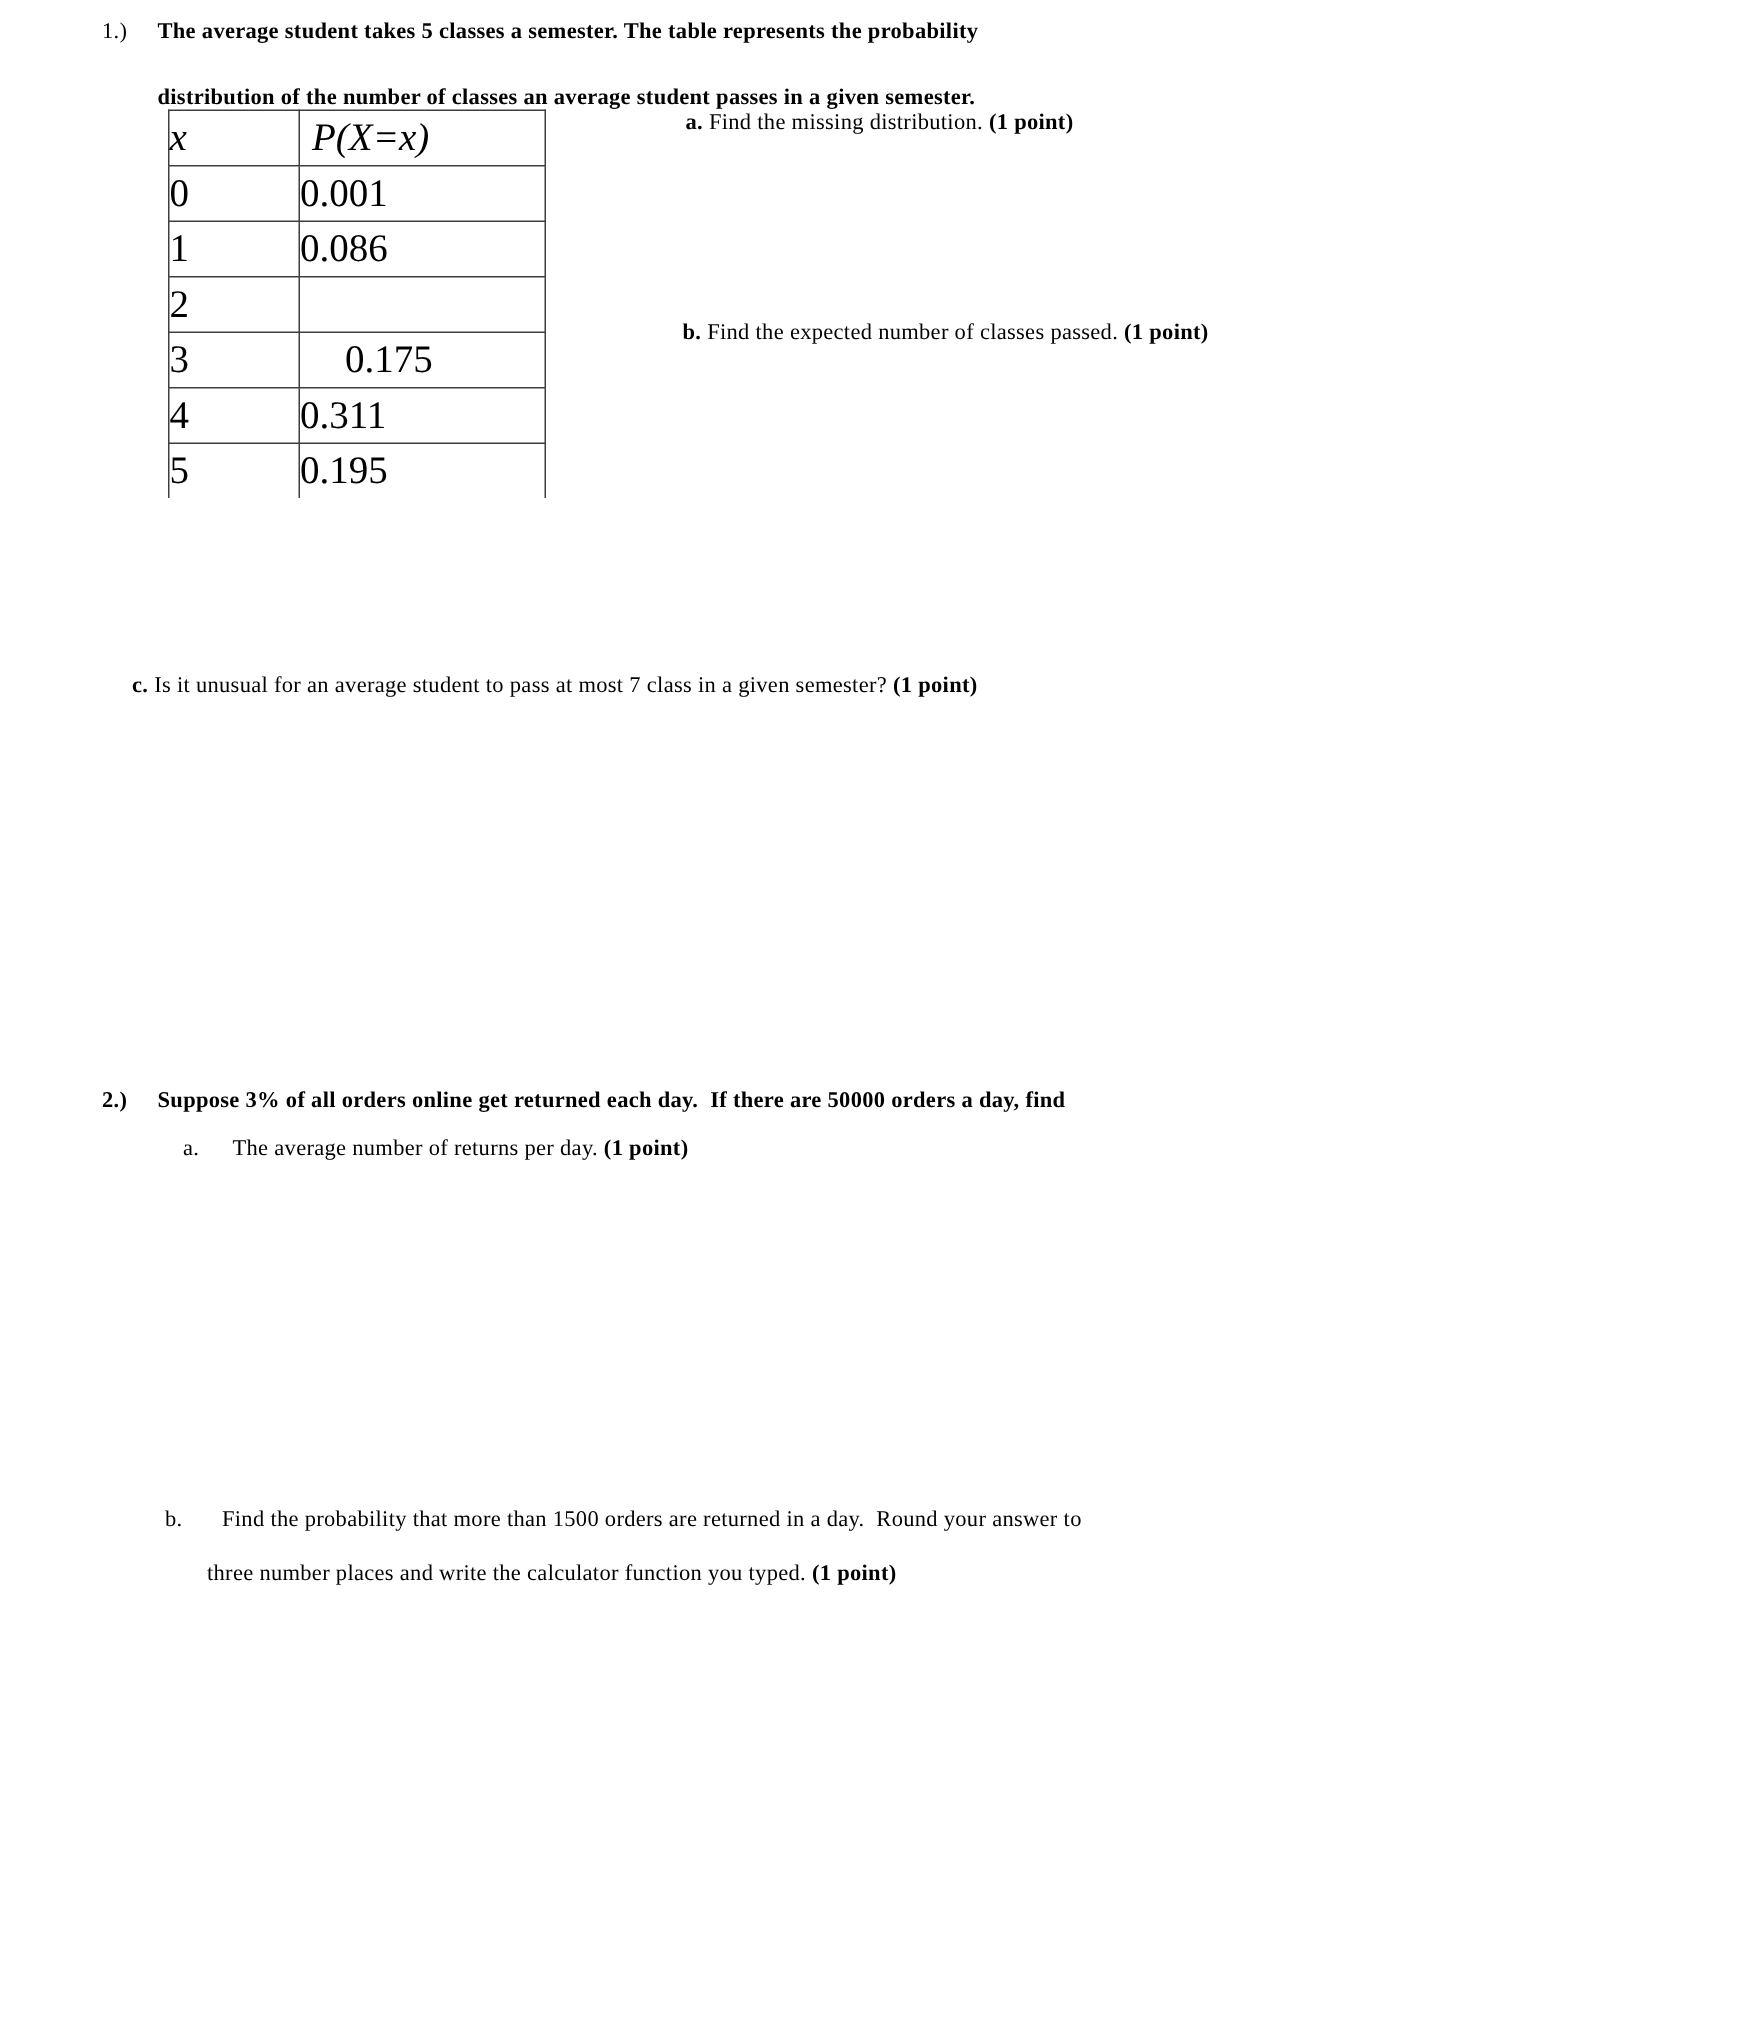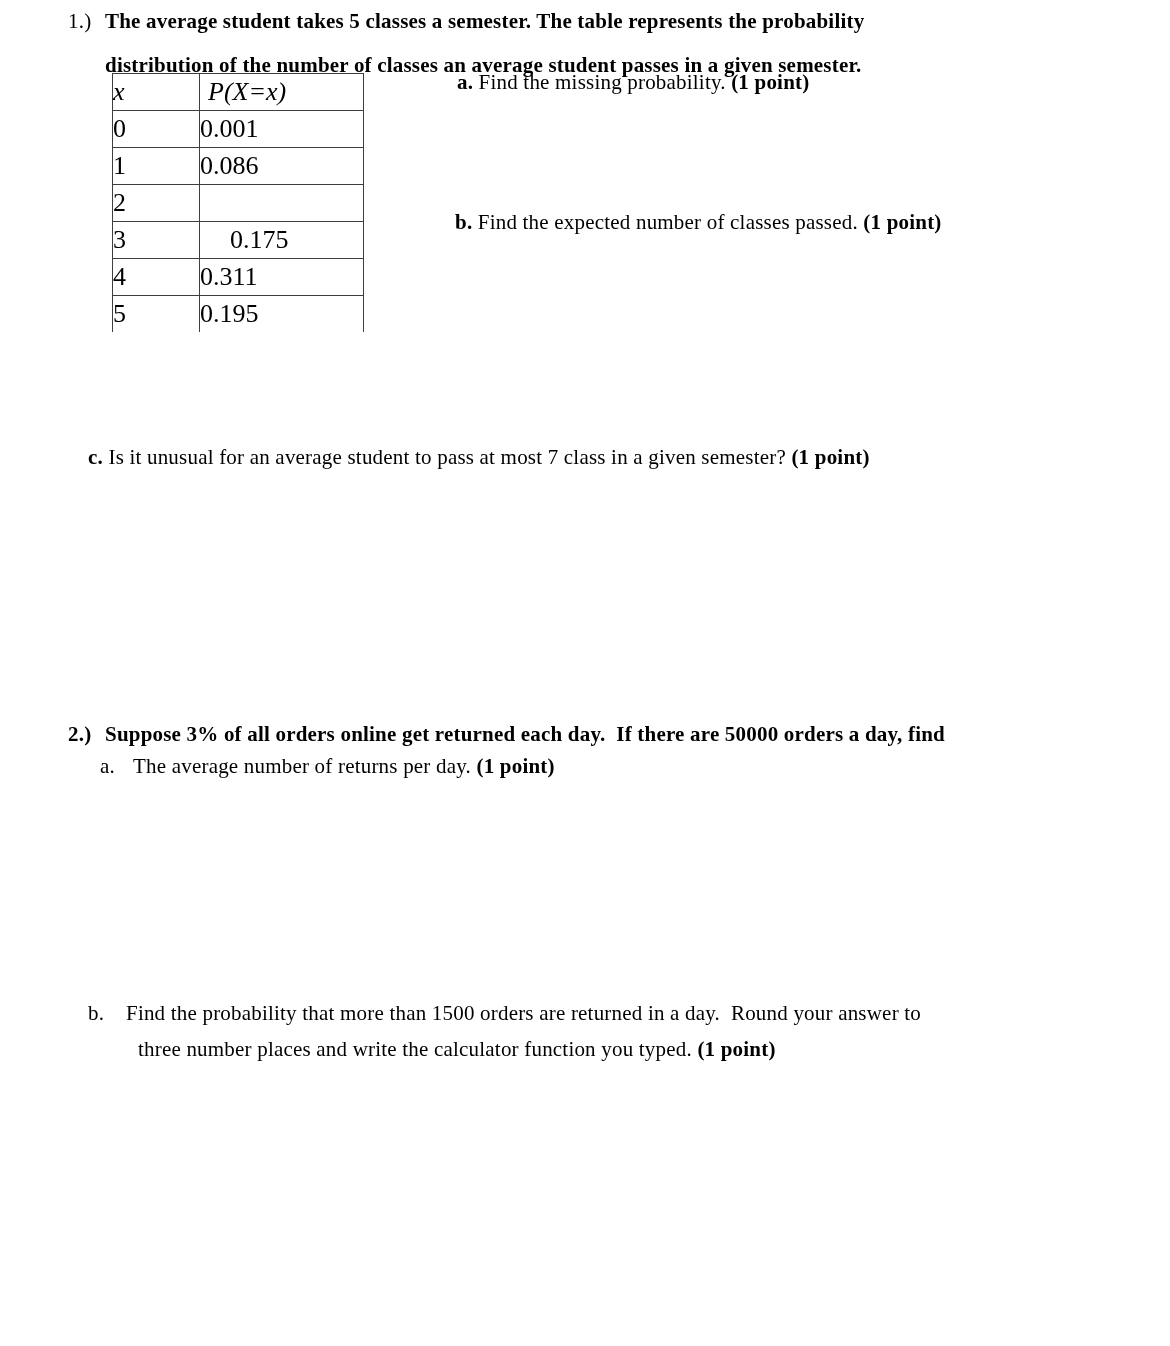--- a/index.html
+++ b/index.html
@@ -8,21 +8,21 @@
     position:relative;
     width:1170px; height:1346px;
     background:#ffffff;
     color:#000000;
     font-family:"Liberation Serif","DejaVu Serif",serif;
     overflow:hidden;
     margin:0 auto;
   }
   .tline {
     position:absolute;
-    font-size:21px;
+    font-size:15px;
     line-height:28px;
     letter-spacing:0.2px;
     white-space:nowrap;
   }
   .t { white-space:pre-wrap; }
   .bold { font-weight:bold; }
   .qnum { display:inline-block; width:37px; }
   .lblq2a { display:inline-block; width:33px; }
   .lblq2b { display:inline-block; width:38px; }
   table.ptable {
@@ -80,26 +80,26 @@
       <td class="col-x">4</td>
       <td class="col-p">0.311</td>
     </tr>
     <tr>
       <td class="col-x">5</td>
       <td class="col-p">0.195</td>
     </tr>
   </tbody>
     </table>
 
-  <div class="tline" style="left:457px; top:68px;"><span class="bold">a.</span> <span class="t">Find the missing probability.</span> <span class="t bold">(1 point)</span></div>
+  <div class="tline" style="left:457px; top:68px;"><span class="bold">a.</span> <span class="t">Find the missing distribution.</span> <span class="t bold">(1 point)</span></div>
 
   <div class="tline" style="left:455px; top:208px;"><span class="bold">b.</span> <span class="t">Find the expected number of classes passed.</span> <span class="t bold">(1 point)</span></div>
 
   <div class="tline" style="left:88px; top:443px;"><span class="bold">c.</span> <span class="t">Is it unusual for an average student to pass at most 7 class in a given semester?</span> <span class="t bold">(1 point)</span></div>
 
   <div class="tline" style="left:68px; top:720px;"><span class="qnum bold">2.)</span><span class="t bold">Suppose 3% of all orders online get returned each day.  If there are 50000 orders a day, find</span></div>
 
-  <div class="tline" style="left:100px; top:752px;"><span class="lblq2a">a.</span><span class="t">The average number of returns per day.</span> <span class="t bold">(1 point)</span></div>
+  <div class="tline" style="left:122px; top:752px;"><span class="lblq2a">a.</span><span class="t">The average number of returns per day.</span> <span class="t bold">(1 point)</span></div>
 
-  <div class="tline" style="left:88px; top:999px;"><span class="lblq2b">b.</span><span class="t">Find the probability that more than 1500 orders are returned in a day.  Round your answer to</span></div>
+  <div class="tline" style="left:110px; top:999px;"><span class="lblq2b">b.</span><span class="t">Find the probability that more than 1500 orders are returned in a day.  Round your answer to</span></div>
   <div class="tline" style="left:138px; top:1035px;"><span class="t">three number places and write the calculator function you typed.</span>  <span class="t bold">(1 point)</span></div>
 
 </div>
 
 </body></html>

